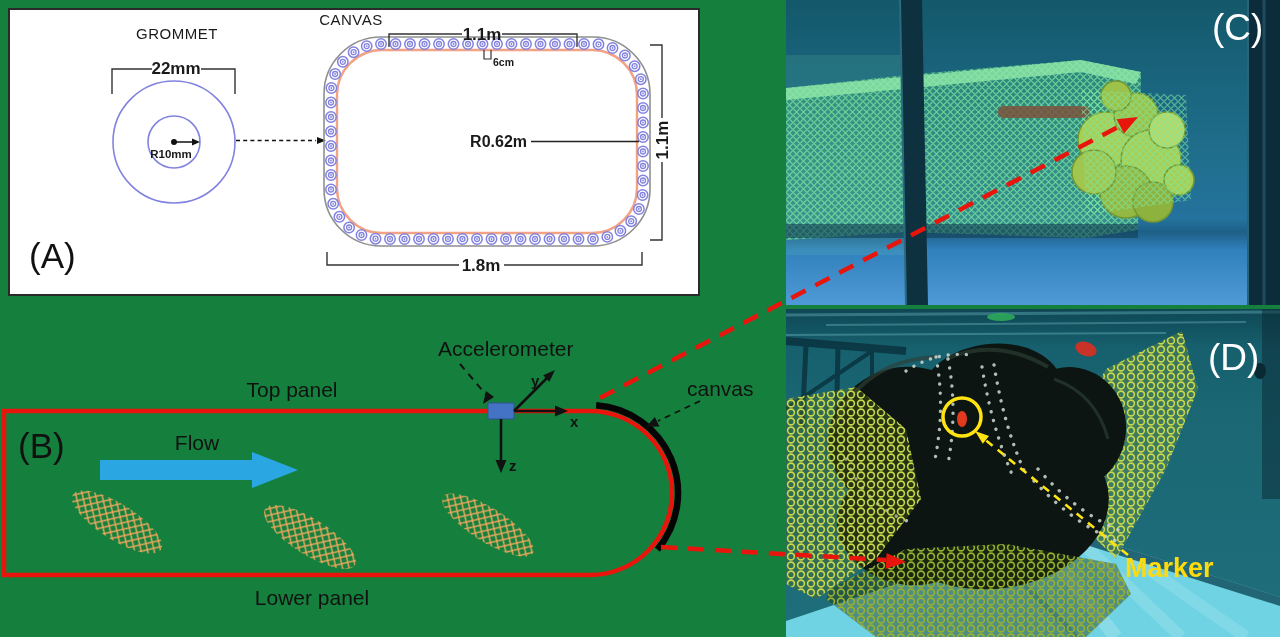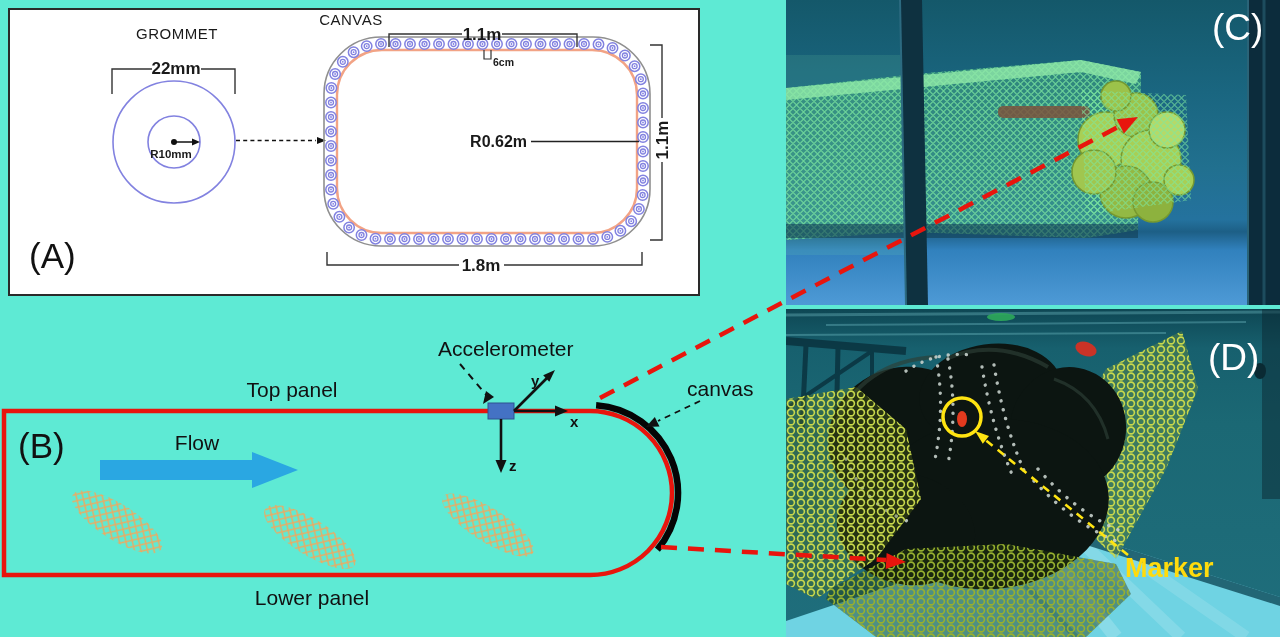--- a/index.html
+++ b/index.html
@@ -1,16 +1,16 @@
 <!DOCTYPE html>
 <html><head>
 <meta charset="utf-8">
 <style>
   html,body{margin:0;padding:0;background:#ffffff;}
-  .figure-root{position:relative;width:1280px;height:637px;background:#5eead4;overflow:hidden;
+  .figure-root{position:relative;width:1280px;height:637px;background:#15803d;overflow:hidden;
     font-family:"Liberation Sans",sans-serif;}
   svg{display:block;}
   .abs{position:absolute;}
   #svg-a{left:8px;top:8px;border:2px solid #2a2a2a;background:#fff;}
   #svg-b{left:0;top:300px;}
   .photo{position:absolute;overflow:hidden;}
   #photo-c{left:786px;top:0;width:494px;height:305px;}
   #photo-d{left:786px;top:309px;width:494px;height:328px;}
   #overlay{left:0;top:0;pointer-events:none;}
   text{font-family:"Liberation Sans",sans-serif;}

